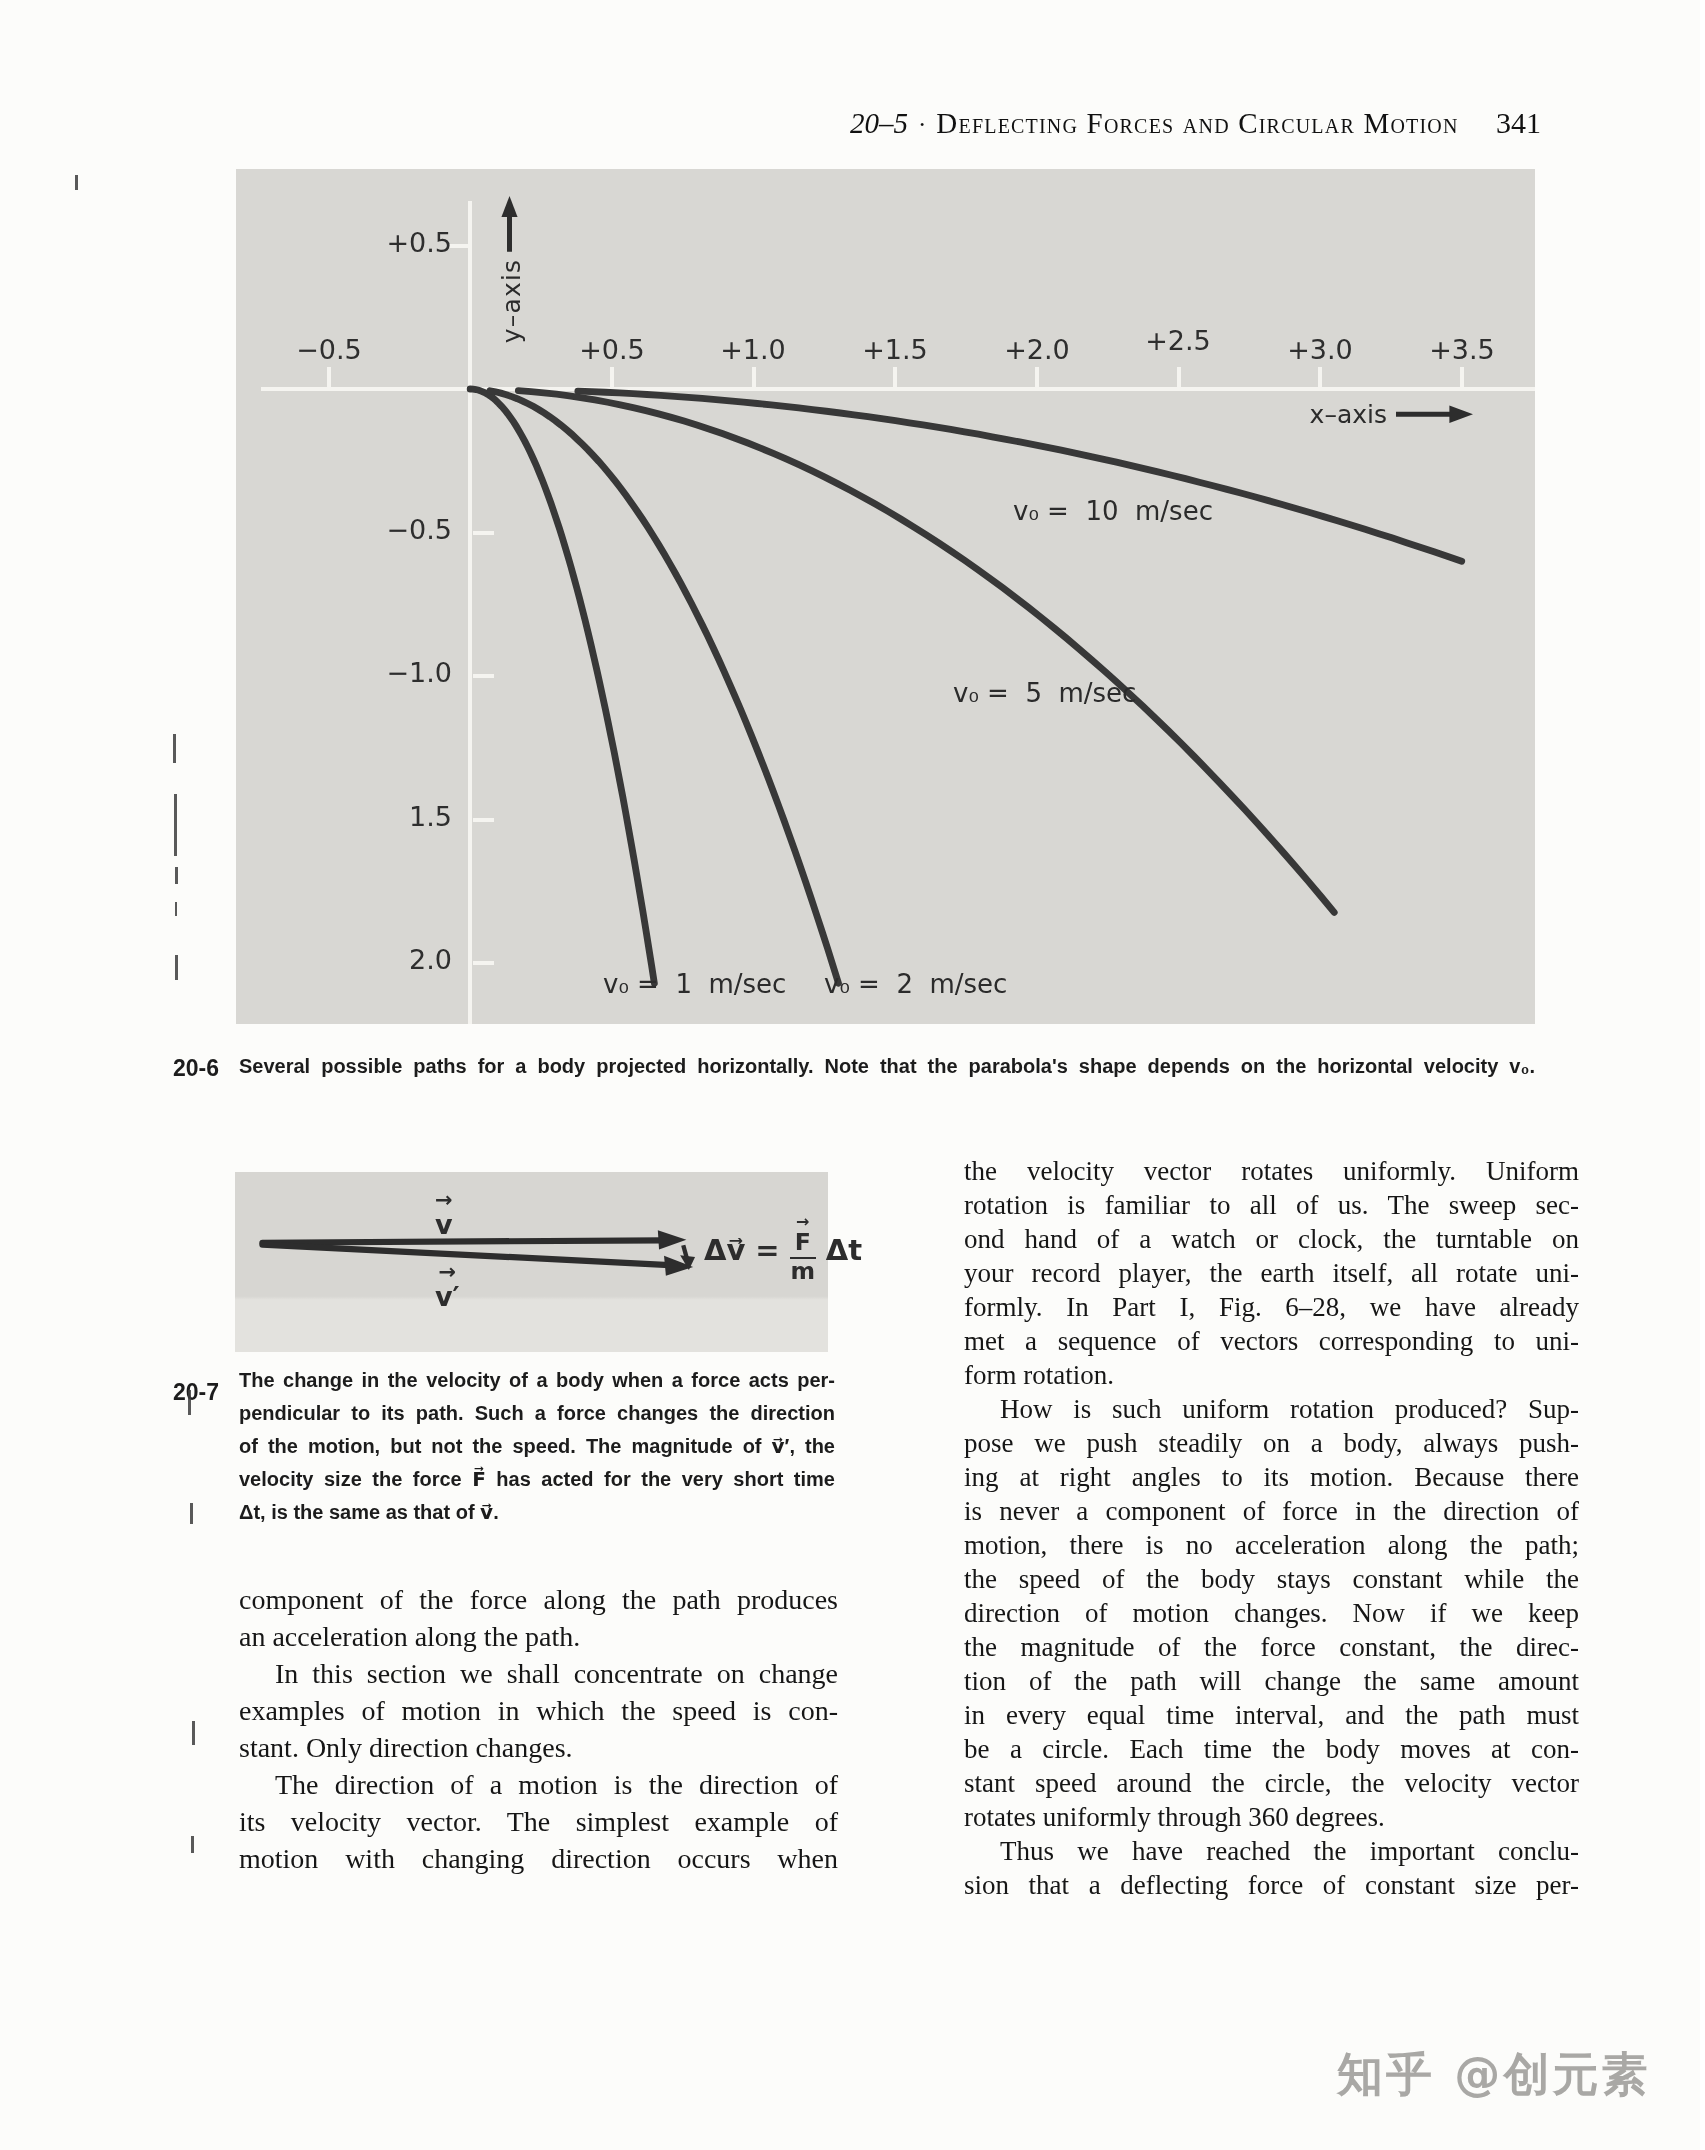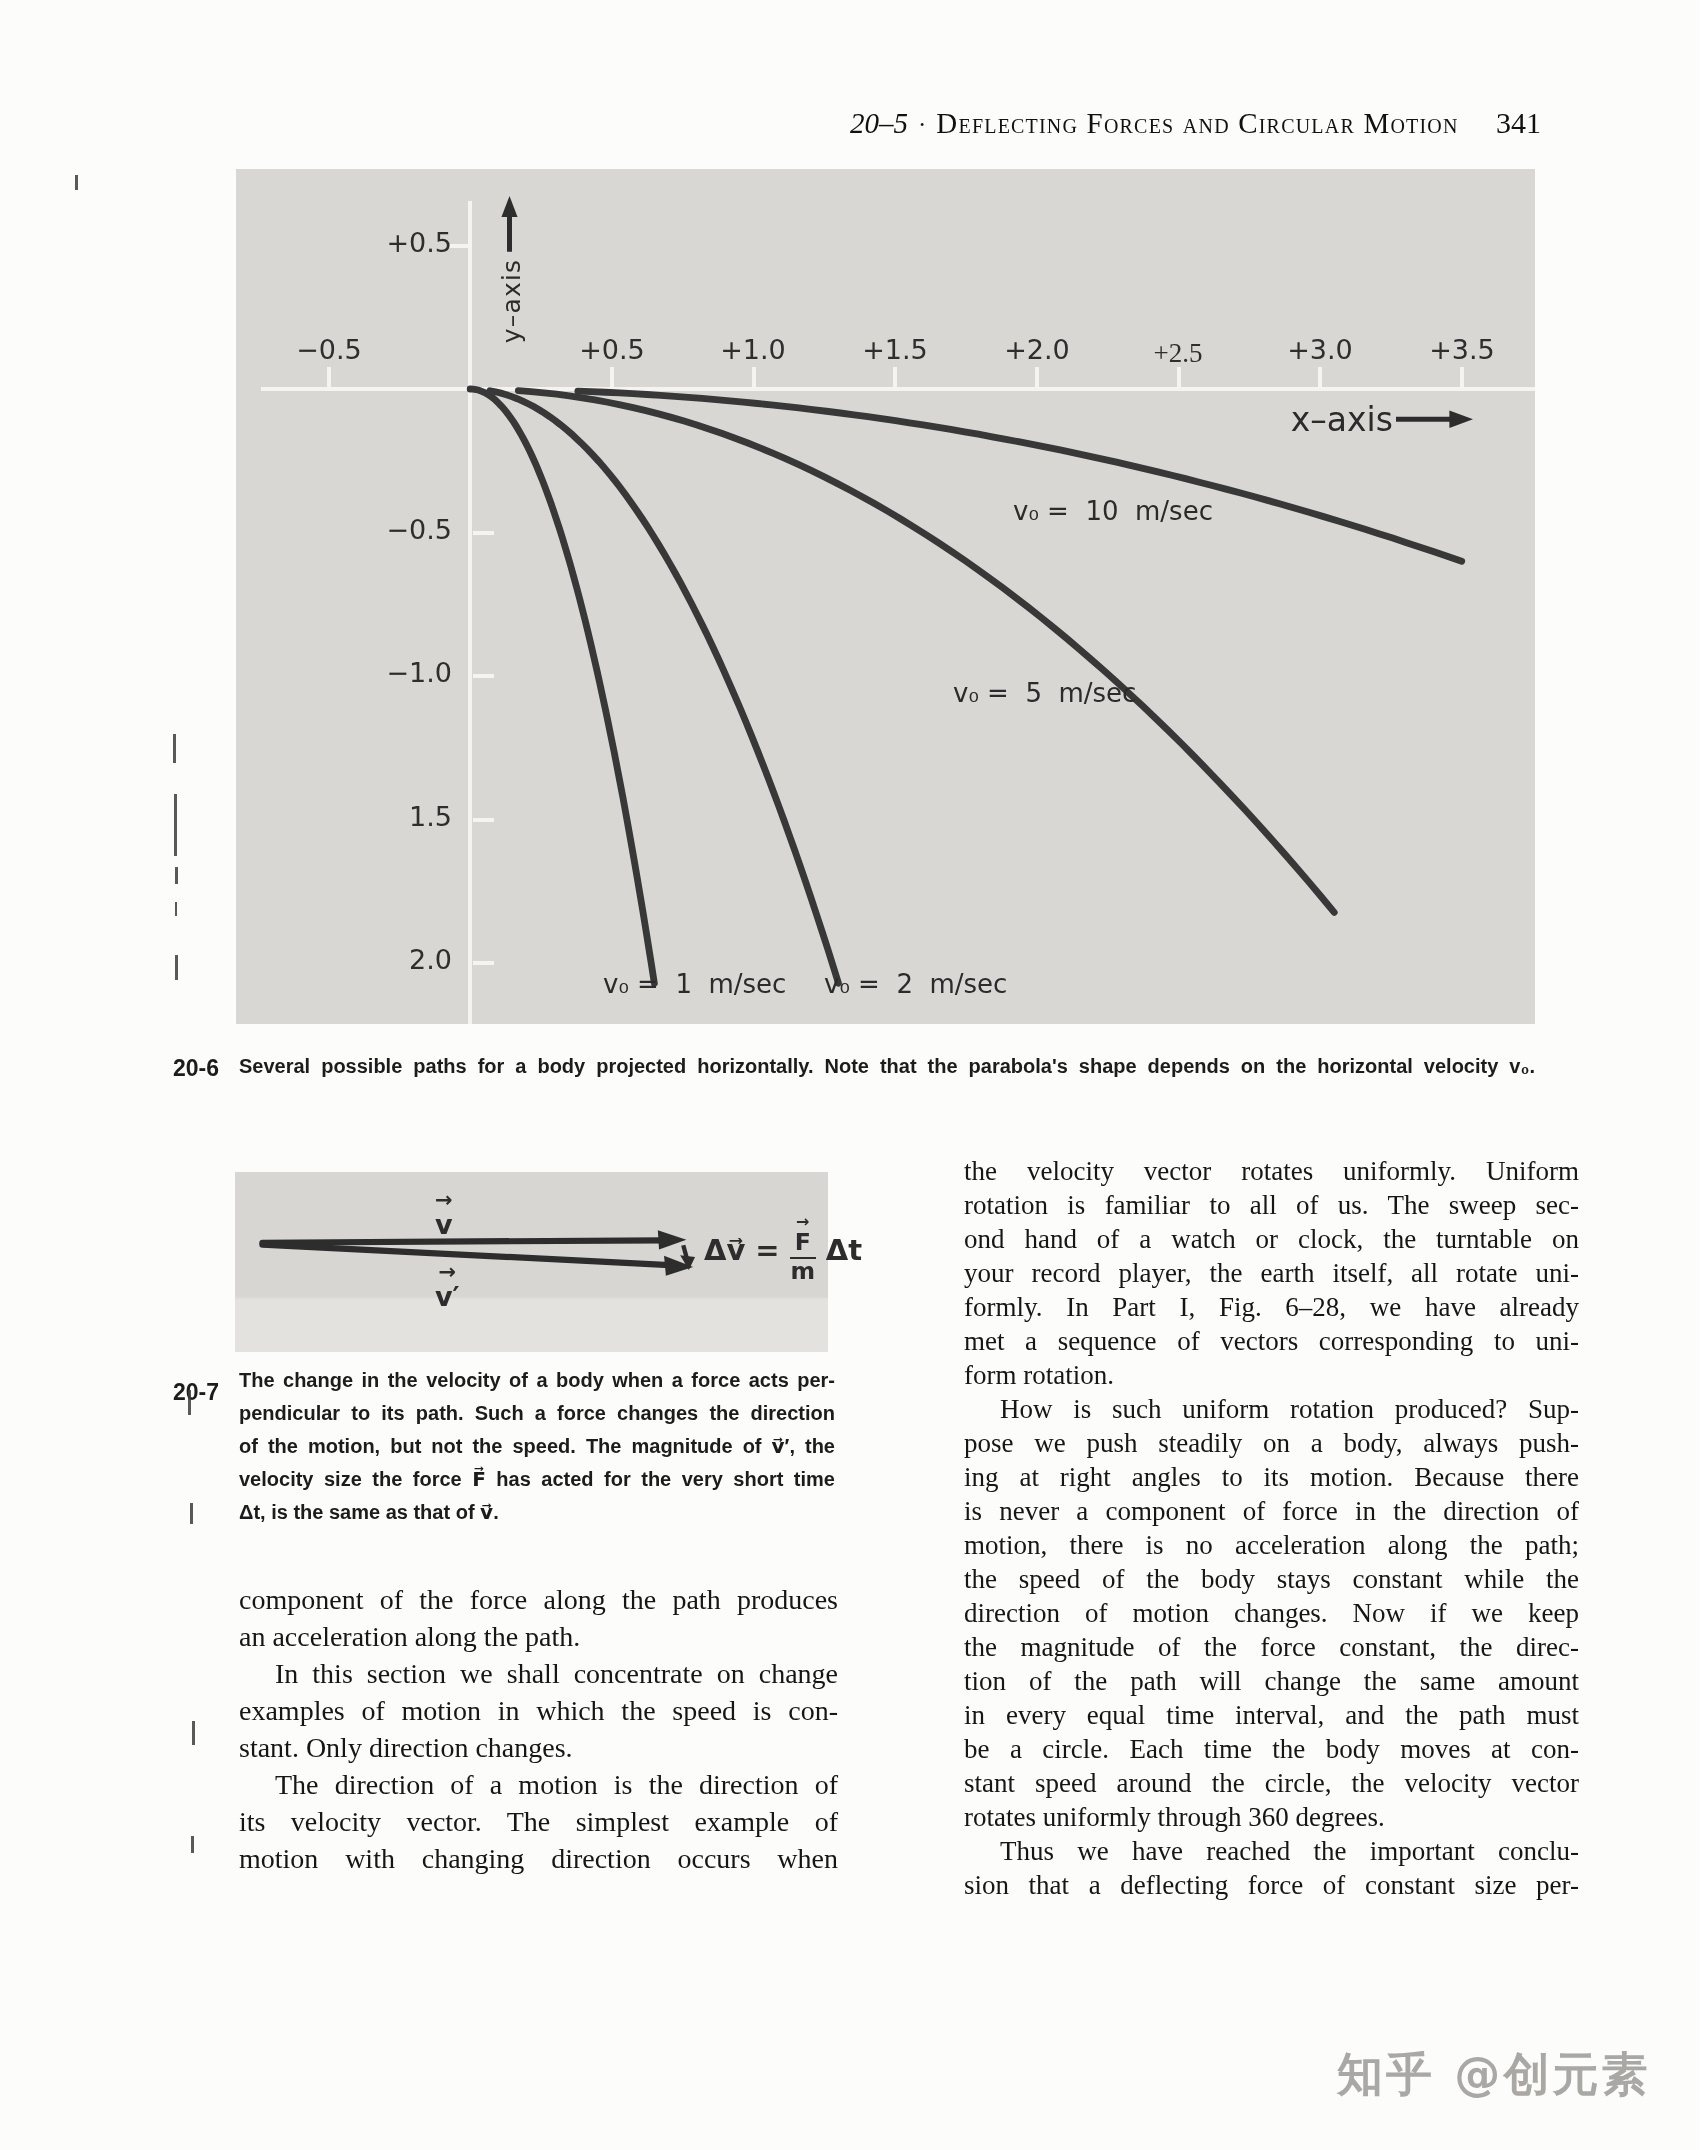--- a/index.html
+++ b/index.html
@@ -22,22 +22,22 @@
   .xtick{position:absolute;width:4.3px;height:20.5px;background:#f5f4f0;}
   .ytick{position:absolute;width:20.5px;height:4.3px;background:#f5f4f0;}
   .xticklabel{position:absolute;transform:translateX(-50%);font-family:"DejaVu Sans",sans-serif;
               font-size:27px;color:#2e2e2e;white-space:pre;}
   .yticklabel{position:absolute;left:112px;width:104px;text-align:right;font-family:"DejaVu Sans",sans-serif;
               font-size:27px;color:#2e2e2e;white-space:pre;}
   .clabel{position:absolute;font-family:"DejaVu Sans",sans-serif;font-size:26px;color:#2b2b2b;white-space:pre;}
   .ylab{position:absolute;left:275px;top:132px;transform:translate(-50%,-50%) rotate(-90deg);
         font-family:"DejaVu Sans",sans-serif;font-size:25px;color:#2b2b2b;white-space:pre;letter-spacing:1.2px;}
   .yarrow{position:absolute;left:261px;top:27px;}
-  .xlabrow{position:absolute;right:62px;top:231px;display:flex;align-items:center;gap:3px;
-           font-family:"DejaVu Sans",sans-serif;font-size:33px;color:#2b2b2b;}
+  .xlabrow{position:absolute;right:62px;top:231px;display:flex;align-items:center;gap:9px;
+           font-family:"DejaVu Sans",sans-serif;font-size:25px;color:#2b2b2b;}
 
   
   .figno{position:absolute;font-family:"Liberation Sans","DejaVu Sans",sans-serif;font-weight:700;
          font-size:23px;color:#1c1c1c;}
   .cap{font-family:"Liberation Sans","DejaVu Sans",sans-serif;font-weight:600;font-size:20px;
        color:#1c1c1c;}
   .cap6{position:absolute;left:239px;top:1055px;width:1296px;text-align:justify;text-align-last:justify;}
   .cap7{position:absolute;left:239px;top:1364px;width:596px;line-height:33px;}
 
   
@@ -103,21 +103,21 @@
       <div class="xticklabel" style="left: 93px; top: 165px;">−0.5</div>
       <div class="xtick" style="left: 374px; top: 198px;"></div>
       <div class="xticklabel" style="left: 376px; top: 165px;">+0.5</div>
       <div class="xtick" style="left: 516px; top: 198px;"></div>
       <div class="xticklabel" style="left: 517px; top: 165px;">+1.0</div>
       <div class="xtick" style="left: 657px; top: 198px;"></div>
       <div class="xticklabel" style="left: 659px; top: 165px;">+1.5</div>
       <div class="xtick" style="left: 799px; top: 198px;"></div>
       <div class="xticklabel" style="left: 801px; top: 165px;">+2.0</div>
       <div class="xtick" style="left: 941px; top: 198px;"></div>
-      <div class="xticklabel" style="left: 942px; top: 169px; font-family: Liberation Serif, serif;">+2.5</div>
+      <div class="xticklabel" style="left: 942px; top: 156px;">+2.5</div>
       <div class="xtick" style="left: 1082px; top: 198px;"></div>
       <div class="xticklabel" style="left: 1084px; top: 165px;">+3.0</div>
       <div class="xtick" style="left: 1224px; top: 198px;"></div>
       <div class="xticklabel" style="left: 1226px; top: 165px;">+3.5</div>
       <div class="ytick" style="top: 75px; left: 212px;"></div>
       <div class="yticklabel" style="top: 58px;">+0.5</div>
       <div class="ytick" style="top: 362px; left: 237px;"></div>
       <div class="yticklabel" style="top: 345px;">−0.5</div>
       <div class="ytick" style="top: 505px; left: 237px;"></div>
       <div class="yticklabel" style="top: 488px;">−1.0</div>

